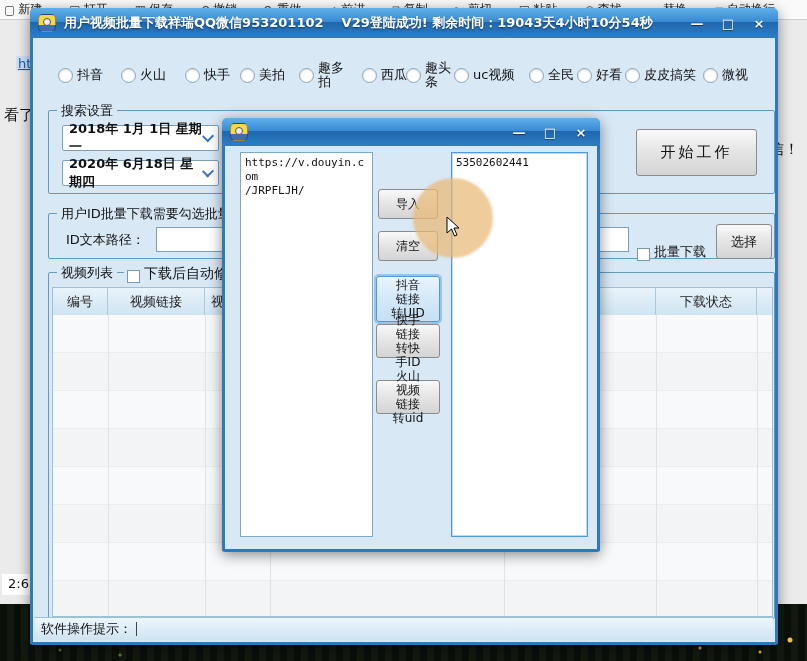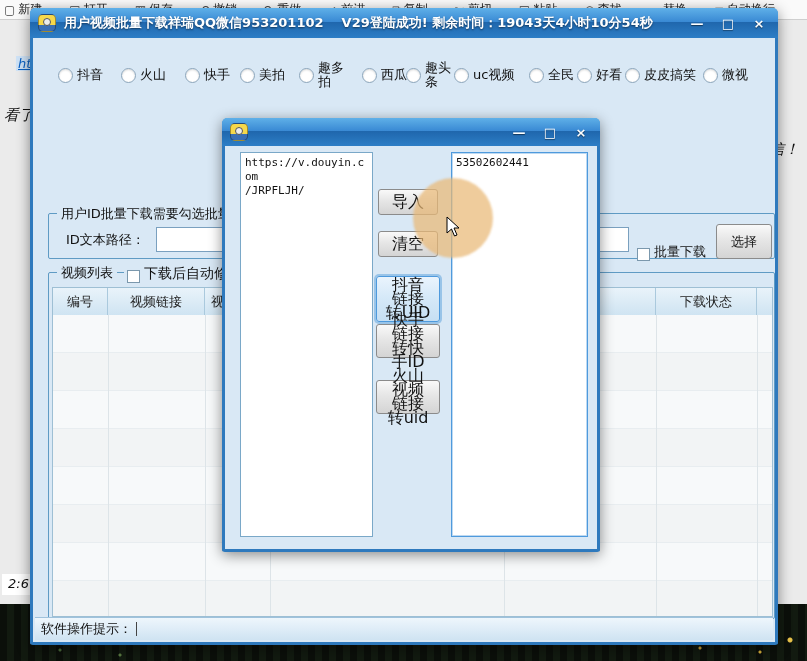--- a/index.html
+++ b/index.html
@@ -12,21 +12,21 @@
       radial-gradient(circle 2px at 120px 655px,#5a7a42 0 1px,transparent 2px),
       radial-gradient(circle 2px at 700px 648px,#caa23a 0 1px,transparent 2px),
       repeating-linear-gradient(90deg,#0b0f0a 0 7px,#121a10 7px 14px),
       #0b0f0a;}
   
   .editor-bg{position:absolute;left:0;top:0;width:807px;height:604px;background:#ebebeb;z-index:1;}
   .toolbar{position:absolute;left:0;top:0;width:807px;height:20px;background:#fafafa;
     border-bottom:1px solid #cfcfcf;display:flex;align-items:flex-start;gap:27px;padding:1px 0 0 4px;box-sizing:border-box;}
   .tb-item{display:flex;align-items:center;gap:3px;font-size:12px;color:#222;white-space:nowrap;}
   .tb-icon{font-size:12px;color:#444;}
-  .frag{position:absolute;color:#111;font-style:italic;}
+  .frag{position:absolute;color:#111;}
   .frag-link{left:16px;top:56px;font-size:13px;color:#0b62c4;text-decoration:underline;
     background:#cfe3f7;padding:0 2px;z-index:1;}
   .frag-doc{left:4px;top:106px;font-size:15px;z-index:1;}
   .frag-right{left:769px;top:140px;font-size:15px;z-index:1;white-space:nowrap;}
   .frag-caret{left:2px;top:574px;font-size:13px;background:#fff;padding:2px 6px 4px 6px;z-index:1;}
   
   .win{position:absolute;background:#d9e8f5;border:3px solid #2e79bd;border-top:0;
     border-radius:6px 6px 3px 3px;box-shadow:0 3px 14px rgba(0,0,0,.45);box-sizing:border-box;}
   #main-window{left:30px;top:8px;width:748px;height:637px;z-index:2;}
   #dialog{left:222px;top:118px;width:378px;height:434px;z-index:3;}
@@ -80,21 +80,21 @@
   
   #status-bar{position:absolute;left:2px;right:2px;bottom:2px;height:22px;
     background:linear-gradient(180deg,#eef6fc,#cfe3f2);border-top:1px solid #9fc2dc;
     display:flex;align-items:center;font-size:13px;color:#111;padding-left:6px;}
   #status-caret{width:1px;height:14px;background:#444;margin-left:4px;}
   
   .textarea{position:absolute;background:#fff;border:1px solid #7aa8c8;box-sizing:border-box;
     font-family:"DejaVu Sans Mono","Liberation Mono",monospace;font-size:11px;color:#111;
     padding:3px 4px;white-space:pre-wrap;word-break:break-all;line-height:14px;}
   #ta-right{border:1px solid #4e9add;box-shadow:inset 0 0 0 1px rgba(110,170,225,.45);}
-  .dbtn{font-size:16px;line-height:14px;padding:8px;}
+  .dbtn{font-size:12px;line-height:14px;padding:14px;}
   #btn-douyin{background:linear-gradient(180deg,#eaf4fd,#d6e9f8 45%,#c6dff3);
     border:1px solid #4e9add;box-shadow:0 0 0 2px rgba(100,165,220,.55);}
   
   #hl-circle{position:absolute;left:413px;top:178px;width:80px;height:80px;border-radius:50%;
     background:rgba(233,184,118,.72);filter:blur(1px);z-index:4;pointer-events:none;}
   #cursor{position:absolute;left:446px;top:216px;z-index:5;pointer-events:none;}
 </style>
 </head>
 <body>
 
@@ -210,20 +210,32 @@
       </div>
     <div class="platform" style="left:592px">
         <div class="radio"></div>
         <span class="lbl">皮皮搞笑</span>
       </div>
     <div class="platform" style="left:670px">
         <div class="radio"></div>
         <span class="lbl">微视</span>
       </div>
 
+    <div id="grp-search" class="group">
+      <span class="legend">搜索设置</span>
+      <div class="select" style="left:13px;top:14px;width:157px;height:26px;">
+        <span>2018年 1月 1日 星期一</span>
+        <span class="chev"></span>
+      </div>
+      <div class="select" style="left:13px;top:49px;width:157px;height:26px;">
+        <span>2020年 6月18日 星期四</span>
+        <span class="chev"></span>
+      </div>
+      <div id="btn-start" class="btn">开始工作</div>
+    </div>
 
     <div id="grp-id" class="group">
       <span class="legend">用户ID批量下载需要勾选批量下载</span>
       <span style="position:absolute;left:17px;top:17px;font-size:13px;color:#111;">ID文本路径：</span>
       <div class="field" style="left:107px;top:13px;width:473px;height:25px;"></div>
       <div class="cb-row" style="left:588px;top:29px;">
         <div class="checkbox"></div>
         <span>批量下载</span>
       </div>
       <div class="btn" style="left:667px;top:10px;width:56px;height:35px;">选择</div>

